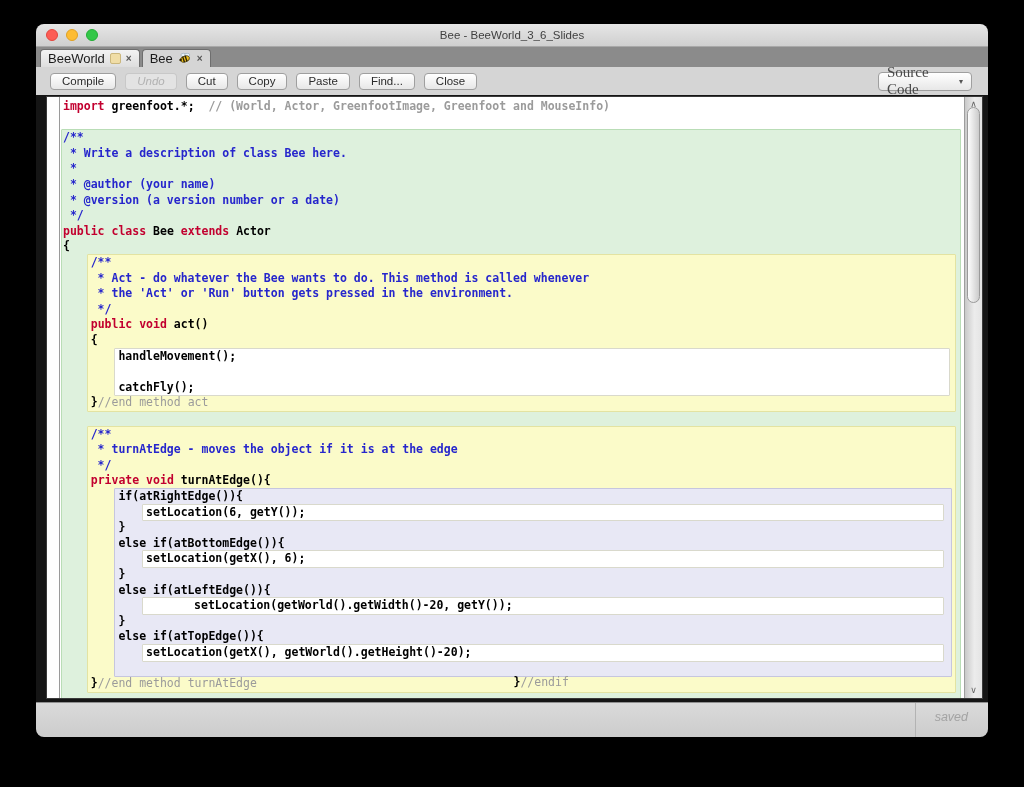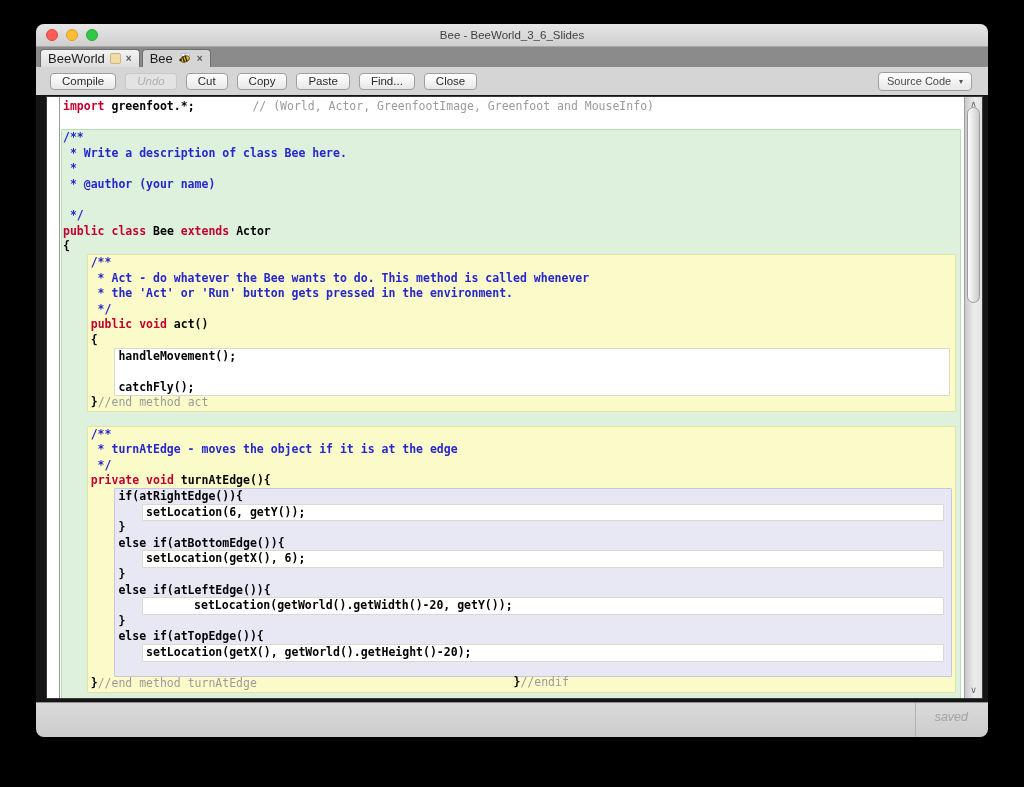--- a/index.html
+++ b/index.html
@@ -54,21 +54,21 @@
     font-size:11.5px;color:#2b2b2b;display:flex;align-items:center;
     box-sizing:border-box;
   }
   .tbtn.disabled{color:#b2b2b2;background:rgba(255,255,255,0.35);border-color:rgba(0,0,0,0.12);font-style:italic;}
   .view-select{
     height:19px;width:94px;border:1px solid #9f9f9f;border-radius:4px;
     background:linear-gradient(#ffffff,#e7e7e7);
     display:flex;align-items:center;justify-content:space-between;
     padding:0 8px;box-sizing:border-box;
   }
-  .view-select .val{font-size:11px;color:#4a4a4a;}
+  .view-select .val{font-size:15px;color:#4a4a4a;font-family:Liberation Serif, serif;}
   .view-select .caret{font-size:8px;color:#555;}
   
   .code-row{
     flex:1 1 auto;display:flex;background:#151515;
     padding:1px 5px 3px 10px;min-height:0;
   }
   .editor{
     flex:1 1 auto;display:flex;background:#fff;border:1px solid #3a3a3a;
     min-width:0;min-height:0;
   }
@@ -163,26 +163,27 @@
       <div class="code-view" id="codeview">
           <div class="scope-box" style="top: 32.2px; height: 610.4px; left: 1px; right: 3px; background: rgb(222, 241, 221); border-color: rgb(185, 221, 182);"></div>
           <div class="scope-box" style="top: 157px; height: 158px; left: 27px; right: 8px; background: rgb(251, 251, 201); border-color: rgb(227, 227, 162);"></div>
           <div class="scope-box" style="top: 250.6px; height: 48.8px; left: 54px; right: 14px; background: rgb(255, 255, 255); border-color: rgb(217, 217, 204);"></div>
           <div class="scope-box" style="top: 328.6px; height: 267.2px; left: 27px; right: 8px; background: rgb(251, 251, 201); border-color: rgb(227, 227, 162);"></div>
           <div class="scope-box" style="top: 391px; height: 189.2px; left: 54px; right: 12px; background: rgb(232, 232, 245); border-color: rgb(198, 198, 222);"></div>
           <div class="scope-box" style="top: 406.6px; height: 17.6px; left: 82px; right: 20px; background: rgb(255, 255, 255); border-color: rgb(217, 217, 204);"></div>
           <div class="scope-box" style="top: 453.4px; height: 17.6px; left: 82px; right: 20px; background: rgb(255, 255, 255); border-color: rgb(217, 217, 204);"></div>
           <div class="scope-box" style="top: 500.2px; height: 17.6px; left: 82px; right: 20px; background: rgb(255, 255, 255); border-color: rgb(217, 217, 204);"></div>
           <div class="scope-box" style="top: 547px; height: 17.6px; left: 82px; right: 20px; background: rgb(255, 255, 255); border-color: rgb(217, 217, 204);"></div>
-          <div class="code-line" style="top: 2px;"><span style="color: rgb(194, 0, 47);">import</span><span style="color: rgb(0, 0, 0);"> greenfoot.*;  </span><span style="color: rgb(155, 155, 155); font-weight: normal; margin-left: 44px;">// (World, Actor, GreenfootImage, Greenfoot and MouseInfo)</span></div>
+          <div class="code-line" style="top: 2px;"><span style="color: rgb(194, 0, 47);">import</span><span style="color: rgb(0, 0, 0);"> greenfoot.*;  </span><span style="color: rgb(155, 155, 155); font-weight: bold;">// (World, Actor, GreenfootImage, Greenfoot and MouseInfo)</span></div>
           <div class="code-line" style="top: 17.6px;"></div>
           <div class="code-line" style="top: 33.2px;"><span style="color: rgb(38, 38, 204);">/**</span></div>
           <div class="code-line" style="top: 48.8px;"><span style="color: rgb(38, 38, 204);"> * Write a description of class Bee here.</span></div>
           <div class="code-line" style="top: 64.4px;"><span style="color: rgb(38, 38, 204);"> * </span></div>
           <div class="code-line" style="top: 80px;"><span style="color: rgb(38, 38, 204);"> * @author (your name)</span></div>
+          <div class="code-line" style="top: 95.6px;"><span style="color: rgb(38, 38, 204);"> * @version (a version number or a date)</span></div>
           <div class="code-line" style="top: 111.2px;"><span style="color: rgb(38, 38, 204);"> */</span></div>
           <div class="code-line" style="top: 126.8px;"><span style="color: rgb(194, 0, 47);">public</span><span style="color: rgb(0, 0, 0);"> </span><span style="color: rgb(194, 0, 47);">class</span><span style="color: rgb(0, 0, 0);"> Bee </span><span style="color: rgb(194, 0, 47);">extends</span><span style="color: rgb(0, 0, 0);"> Actor</span></div>
           <div class="code-line" style="top: 142.4px;"><span style="color: rgb(0, 0, 0);">{</span></div>
           <div class="code-line" style="top: 158px;"><span style="color: rgb(38, 38, 204);">    /**</span></div>
           <div class="code-line" style="top: 173.6px;"><span style="color: rgb(38, 38, 204);">     * Act - do whatever the Bee wants to do. This method is called whenever</span></div>
           <div class="code-line" style="top: 189.2px;"><span style="color: rgb(38, 38, 204);">     * the 'Act' or 'Run' button gets pressed in the environment.</span></div>
           <div class="code-line" style="top: 204.8px;"><span style="color: rgb(38, 38, 204);">     */</span></div>
           <div class="code-line" style="top: 220.4px;"><span style="color: rgb(0, 0, 0);">    </span><span style="color: rgb(194, 0, 47);">public</span><span style="color: rgb(0, 0, 0);"> </span><span style="color: rgb(194, 0, 47);">void</span><span style="color: rgb(0, 0, 0);"> act()</span></div>
           <div class="code-line" style="top: 236px;"><span style="color: rgb(0, 0, 0);">    {</span></div>
           <div class="code-line" style="top: 251.6px;"><span style="color: rgb(0, 0, 0);">        handleMovement();</span></div>

